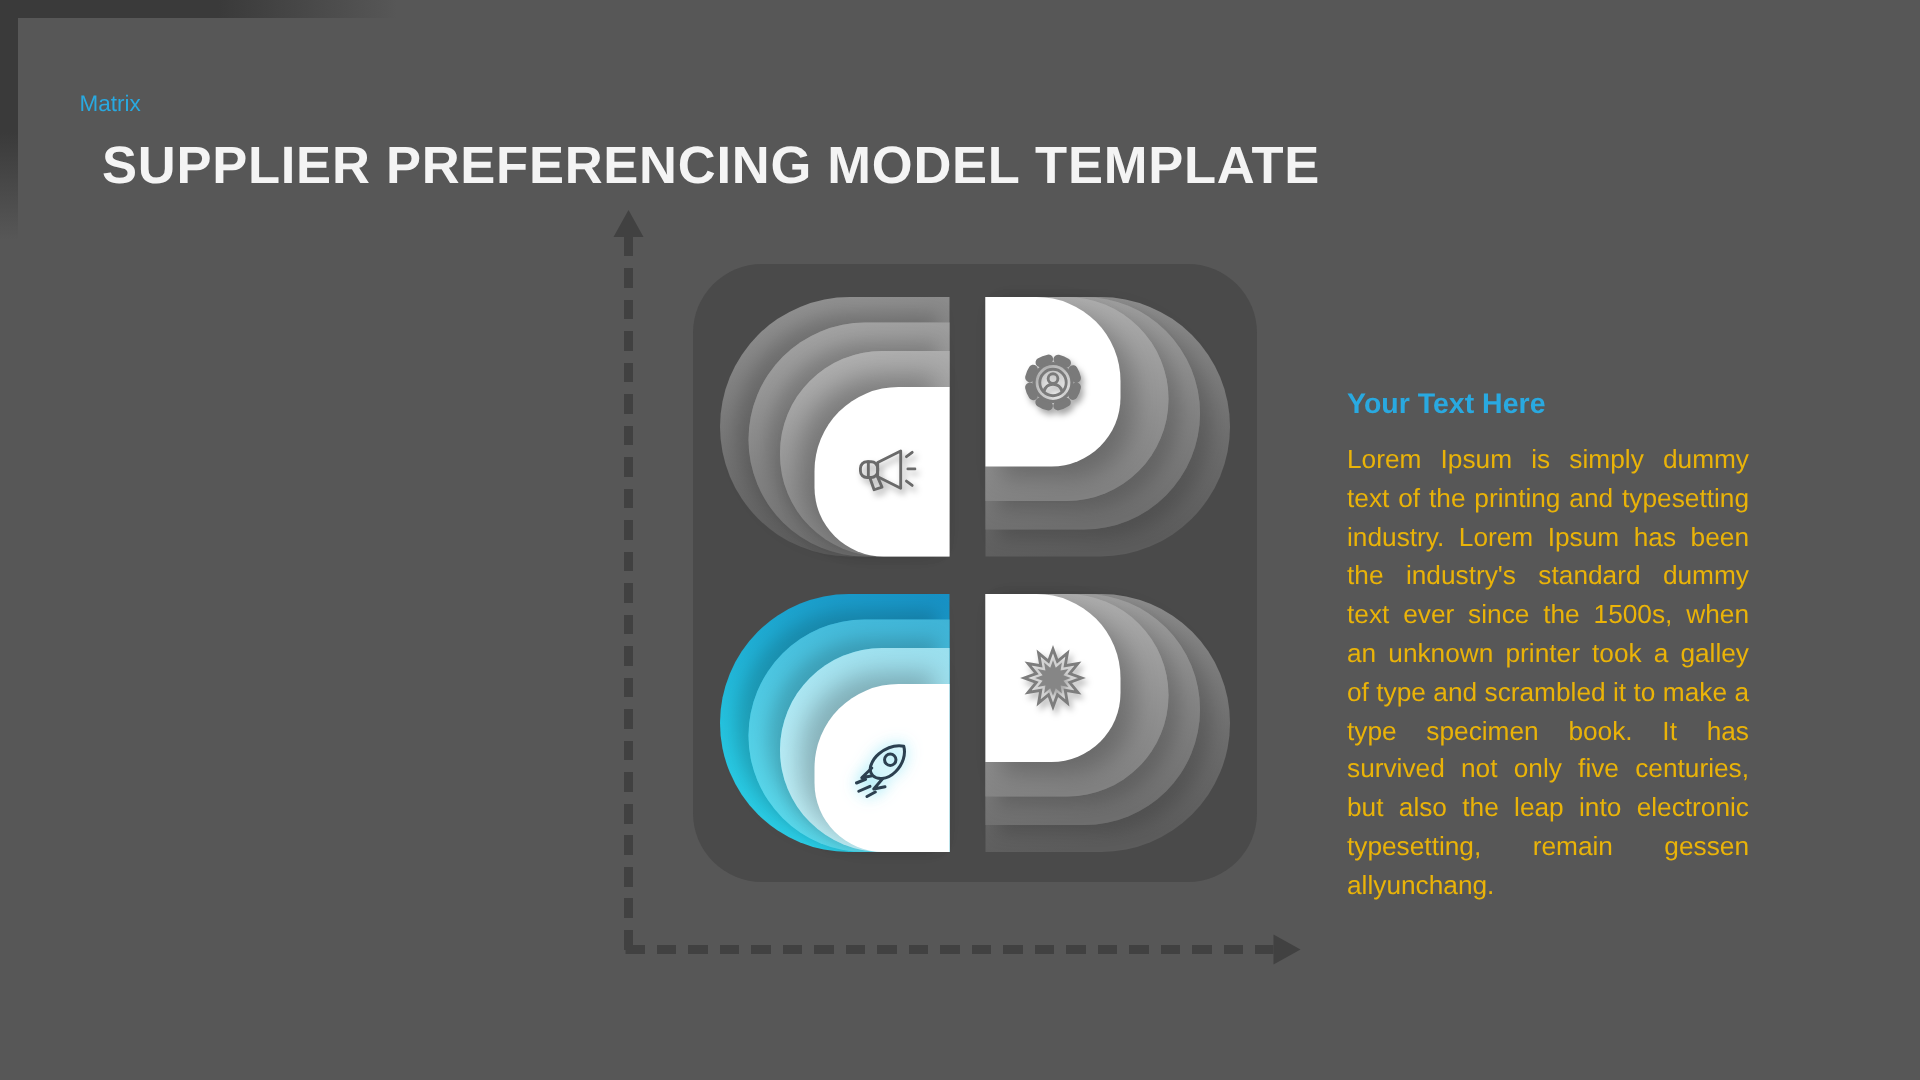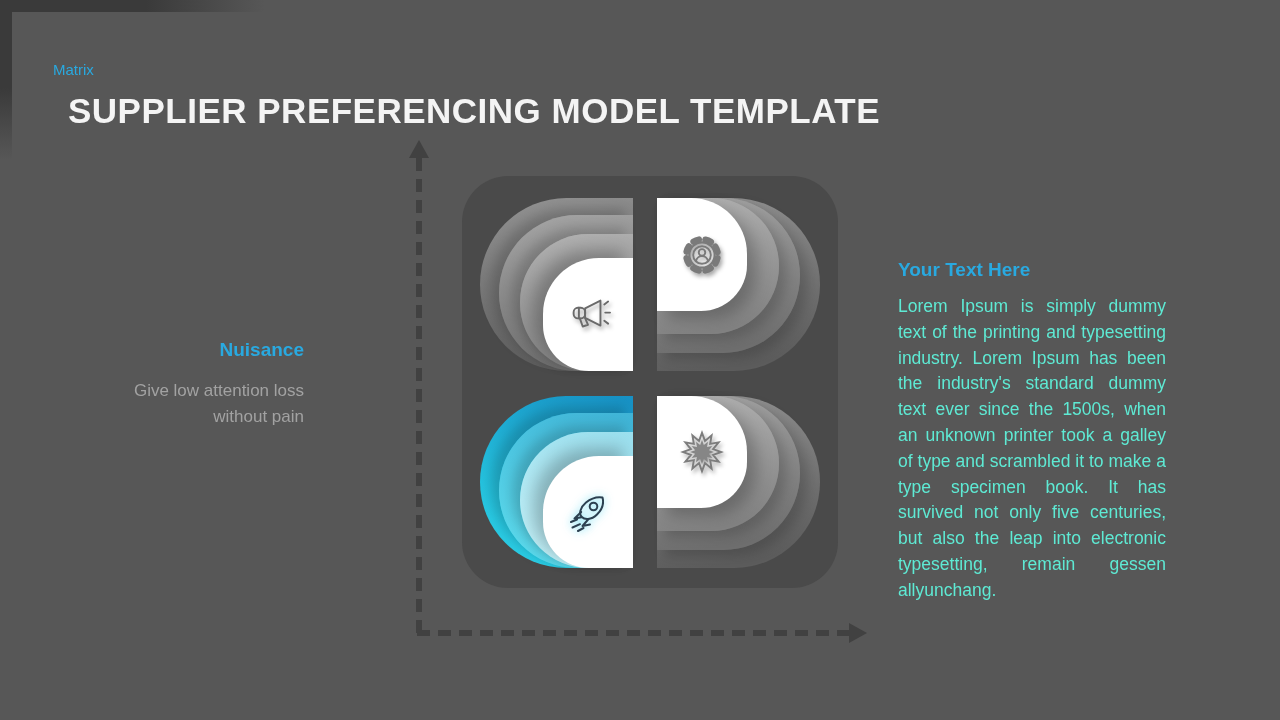--- a/index.html
+++ b/index.html
@@ -21,21 +21,21 @@
 
   
   .left-label{position:absolute;left:60px;top:339px;width:244px;text-align:right;}
   .left-label .heading{font-size:19px;font-weight:bold;color:#29a9e0;margin-bottom:17px;}
   .left-label .body{font-size:17px;line-height:26px;color:#a2a2a2;
     margin-left:30px;}
 
   
   .right-text{position:absolute;left:898px;top:214px;width:268px;margin-top:45px;}
   .right-text .heading{font-size:19px;font-weight:bold;color:#29a9e0;margin-bottom:13px;}
-  .right-text .body{font-size:17.5px;line-height:25.8px;color:#5eead4;text-align:justify;}
+  .right-text .body{font-size:17.5px;line-height:25.8px;color:#eab308;text-align:justify;}
 
   
   .axis-y{position:absolute;left:416px;top:158px;width:6px;height:478px;
     background:repeating-linear-gradient(180deg,#414141 0 13px,transparent 13px 21px);}
   .axis-y-head{position:absolute;left:409px;top:140px;width:0;height:0;
     border-left:10px solid transparent;border-right:10px solid transparent;
     border-bottom:18px solid #414141;}
   .axis-x{position:absolute;left:417px;top:630px;width:432px;height:6px;
     background:repeating-linear-gradient(90deg,#414141 0 13px,transparent 13px 21px);}
   .axis-x-head{position:absolute;left:849px;top:623px;width:0;height:0;
@@ -89,24 +89,20 @@
 <body>
 
 <div class="slide">
 
   <div class="corner-top"></div>
   <div class="corner-left"></div>
 
   <div class="eyebrow">Matrix</div>
   <div class="title">SUPPLIER PREFERENCING MODEL TEMPLATE</div>
 
-  <div class="left-label">
-    <div class="heading">Nuisance</div>
-    <div class="body">Give low attention loss without pain</div>
-  </div>
 
   <div class="right-text">
     <div class="heading">Your Text Here</div>
     <div class="body">Lorem Ipsum is simply dummy text of the printing and typesetting industry. Lorem Ipsum has been the industry's standard dummy text ever since the 1500s, when an unknown printer took a galley of type and scrambled it to make a type specimen book. It has survived not only five centuries, but also the leap into electronic typesetting, remain gessen allyunchang.</div>
   </div>
 
   <div class="axis-y"></div>
   <div class="axis-y-head"></div>
   <div class="axis-x"></div>
   <div class="axis-x-head"></div>

